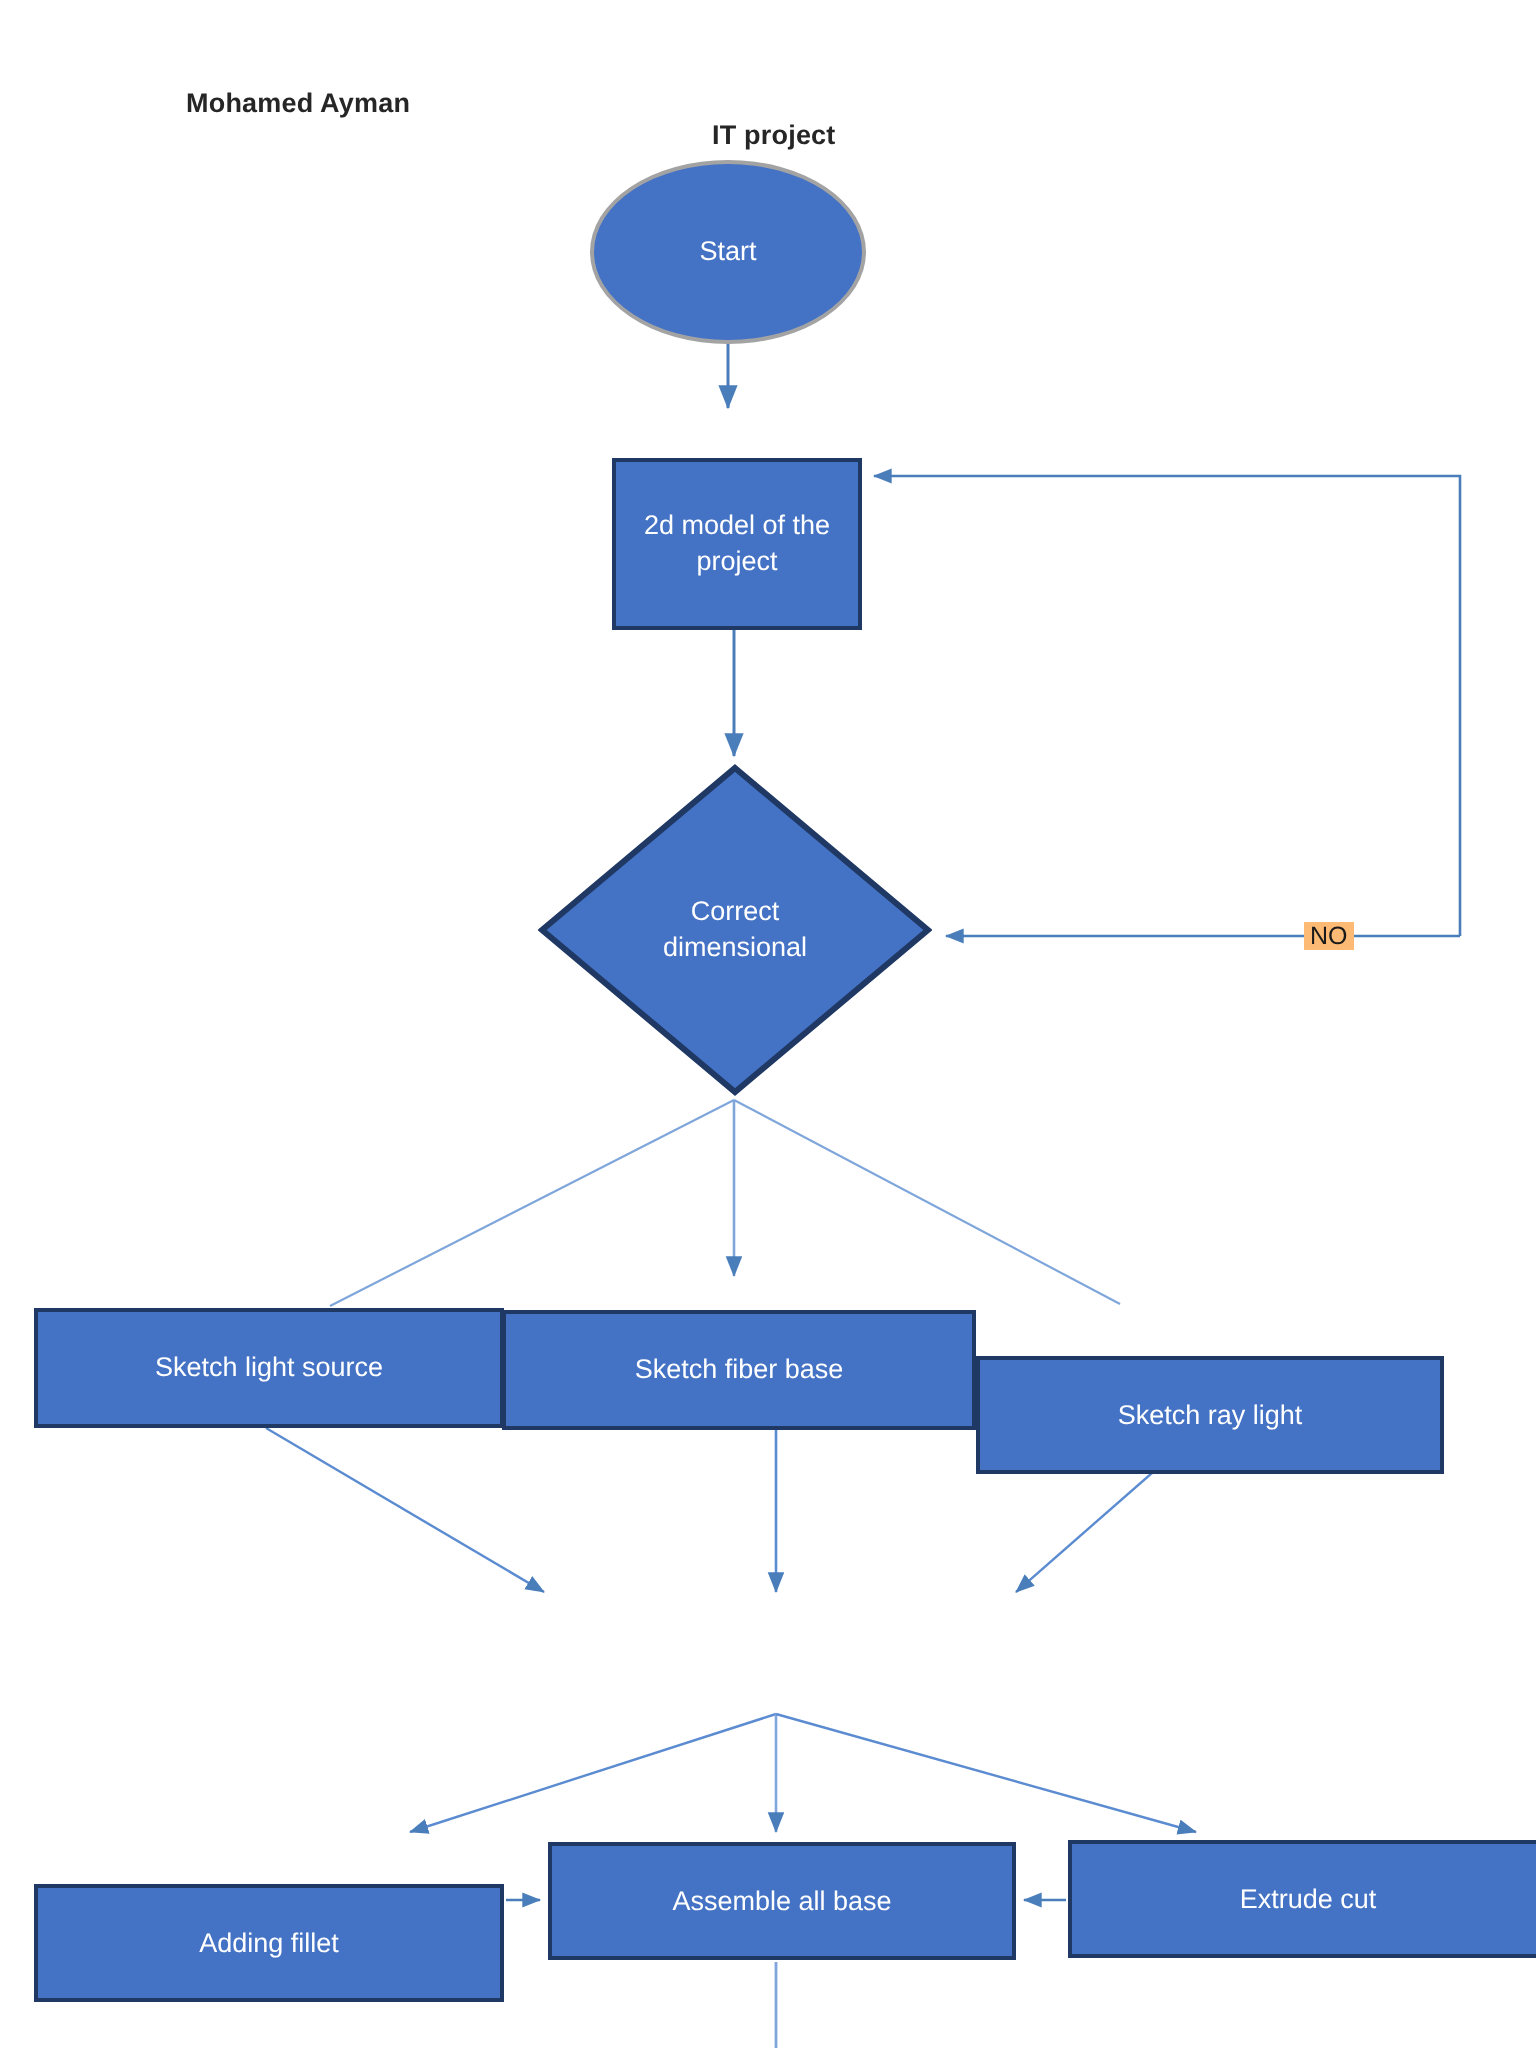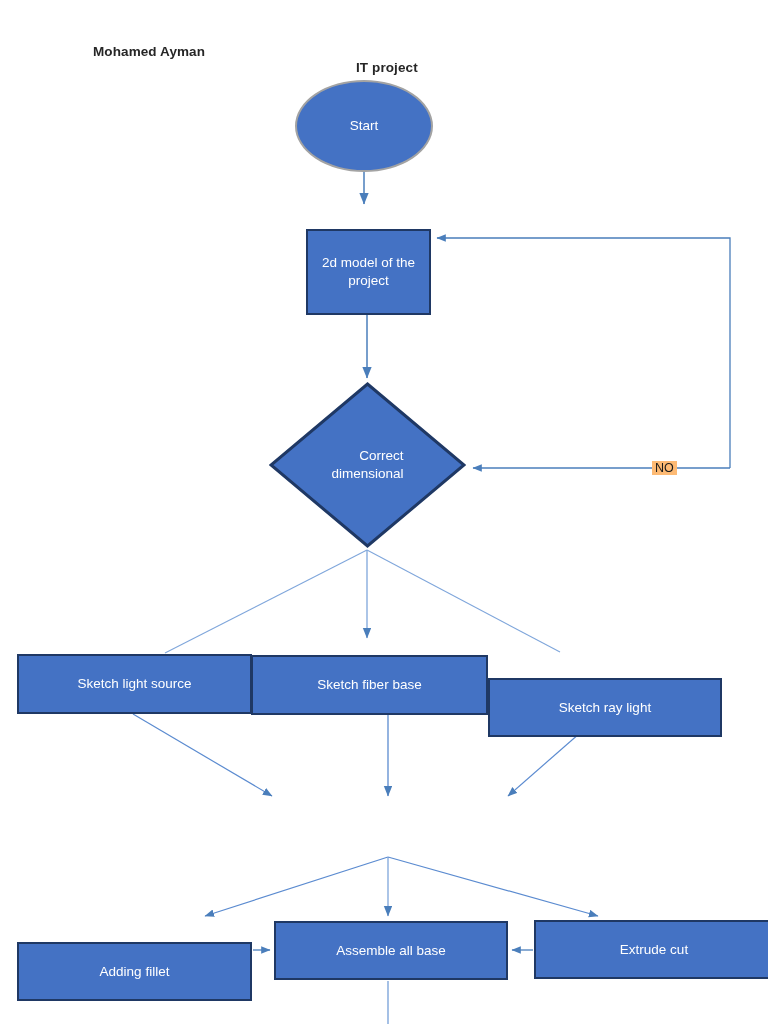--- a/index.html
+++ b/index.html
@@ -70,21 +70,20 @@
 
   .node.terminator {
     background: #4472C4;
     border: 2px solid #a3a3a3;
     border-radius: 50%;
   }
 
   .node.decision {
     background: transparent;
     border: none;
-    text-align: right;
   }
   .node.decision .diamond-shape {
     position: absolute;
     left: 0;
     top: 0;
     width: 100%;
     height: 100%;
   }
   .node.decision .node-label {
     position: relative;

